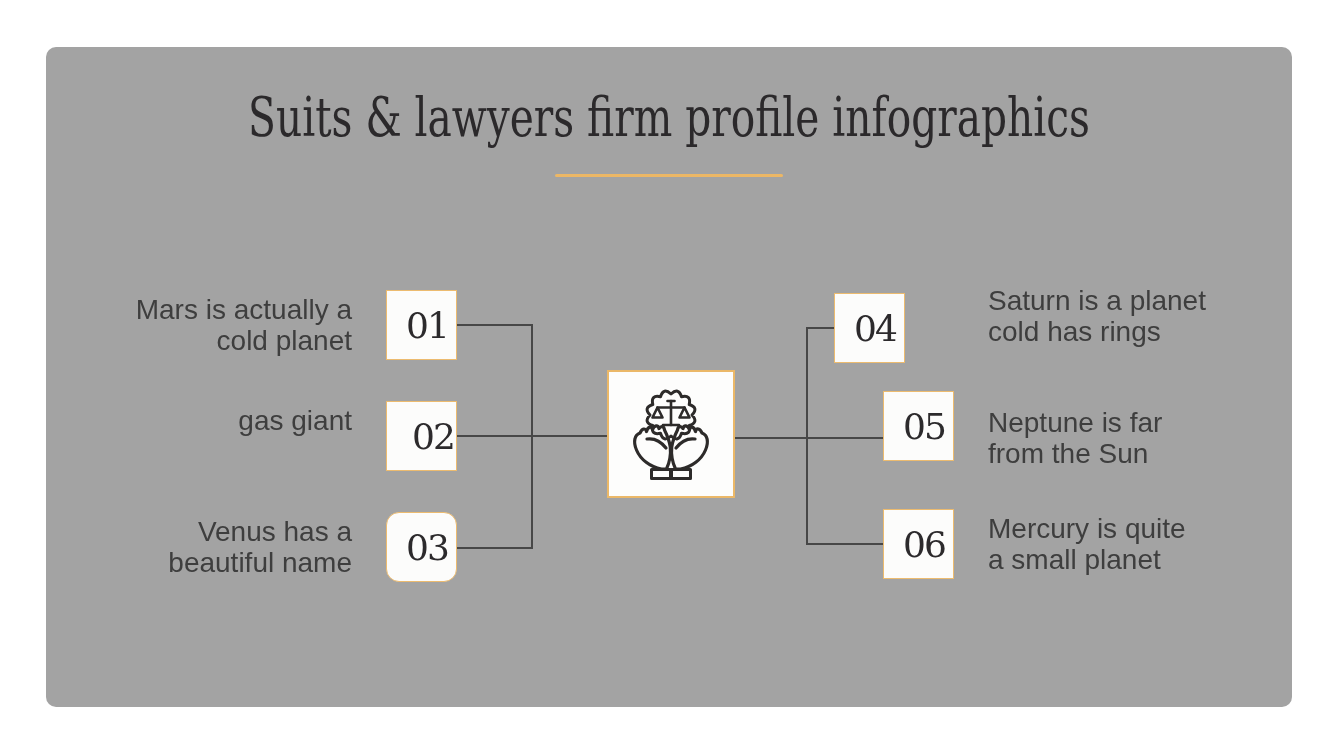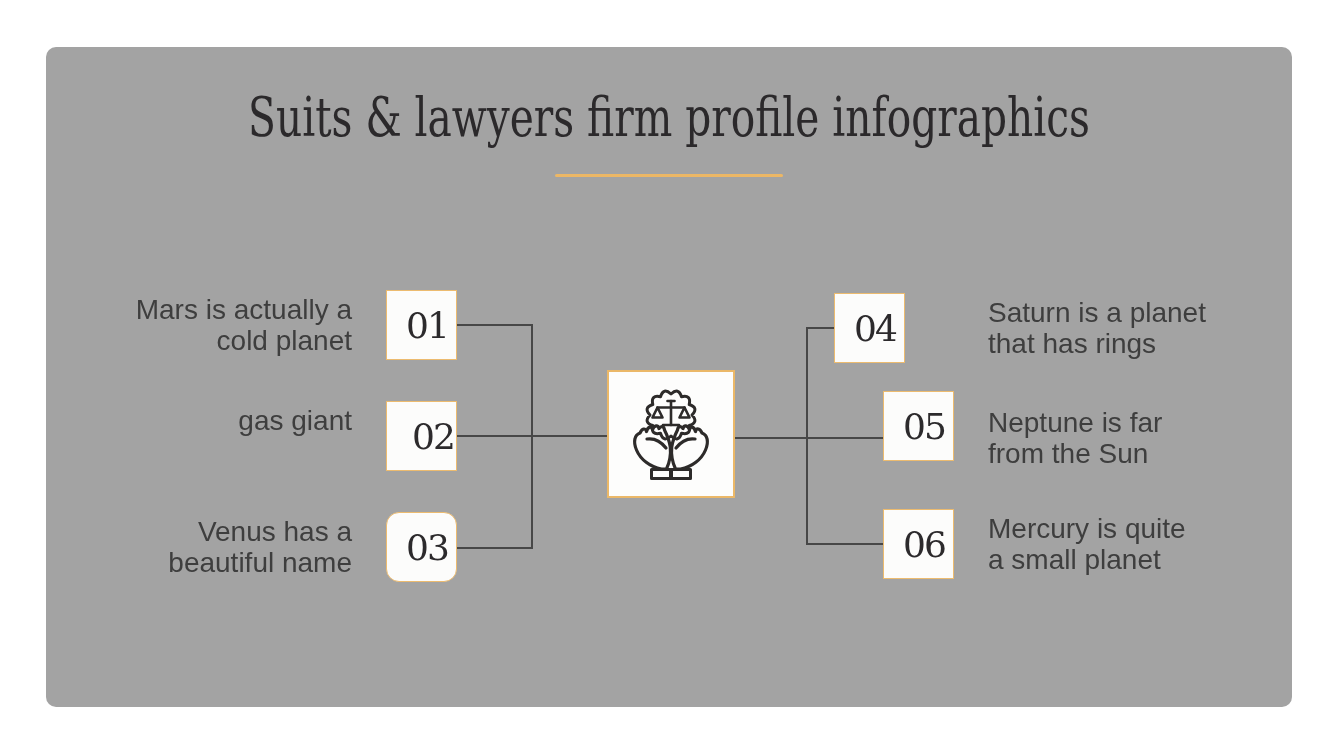--- a/index.html
+++ b/index.html
@@ -41,21 +41,21 @@
   .b5 { left: 837px; top: 344px; }
   .b6 { left: 837px; top: 462px; }
 
   .label { position: absolute; font-size: 28px; line-height: 31px; color: #3e3e3e; }
   .label span { display: block; }
   .label.left  { text-align: right; }
   .label.right { text-align: left; }
   .l1 { left: 60px;  top: 247px; width: 246px; }
   .l2 { left: 60px;  top: 358px; width: 246px; }
   .l3 { left: 60px;  top: 469px; width: 246px; }
-  .l4 { left: 942px; top: 250px; width: 280px; }
+  .l4 { left: 942px; top: 238px; width: 280px; }
   .l5 { left: 942px; top: 360px; width: 280px; }
   .l6 { left: 942px; top: 466px; width: 280px; }
 
   .line { position: absolute; background: #474747; }
   .line.h { height: 2px; }
   .line.v { width: 2px; }
   .lh1 { left: 411px; top: 277px; width: 74px; }
   .lv  { left: 485px; top: 277px; height: 225px; }
   .lh2 { left: 411px; top: 388px; width: 150px; }
   .lh3 { left: 411px; top: 500px; width: 76px; }
@@ -95,21 +95,21 @@
   <div class="label left l2">
     <span>gas giant</span>
   </div>
   <div class="label left l3">
     <span>Venus has a</span>
     <span>beautiful name</span>
   </div>
 
   <div class="label right l4">
     <span>Saturn is a planet</span>
-    <span>that has rings</span>
+    <span>cold has rings</span>
   </div>
   <div class="label right l5">
     <span>Neptune is far</span>
     <span>from the Sun</span>
   </div>
   <div class="label right l6">
     <span>Mercury is quite</span>
     <span>a small planet</span>
   </div>
 

